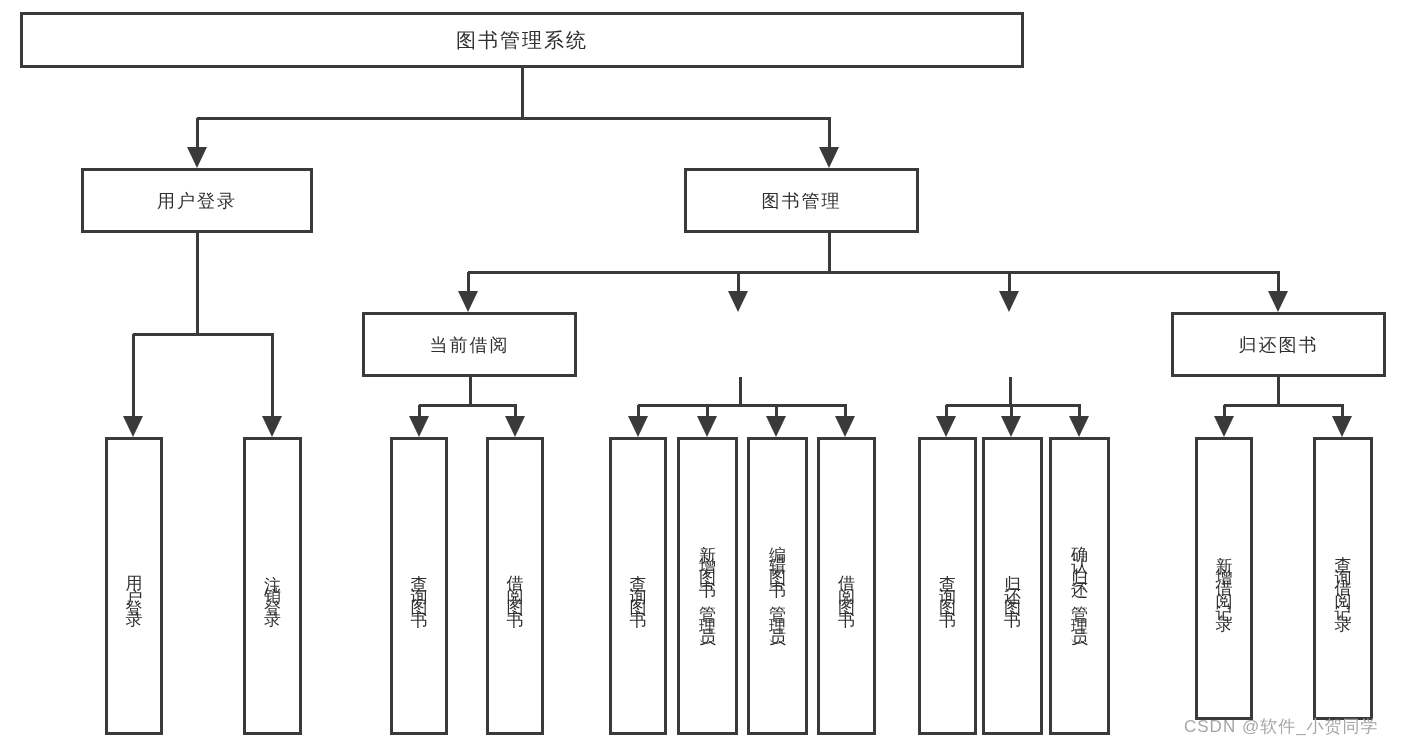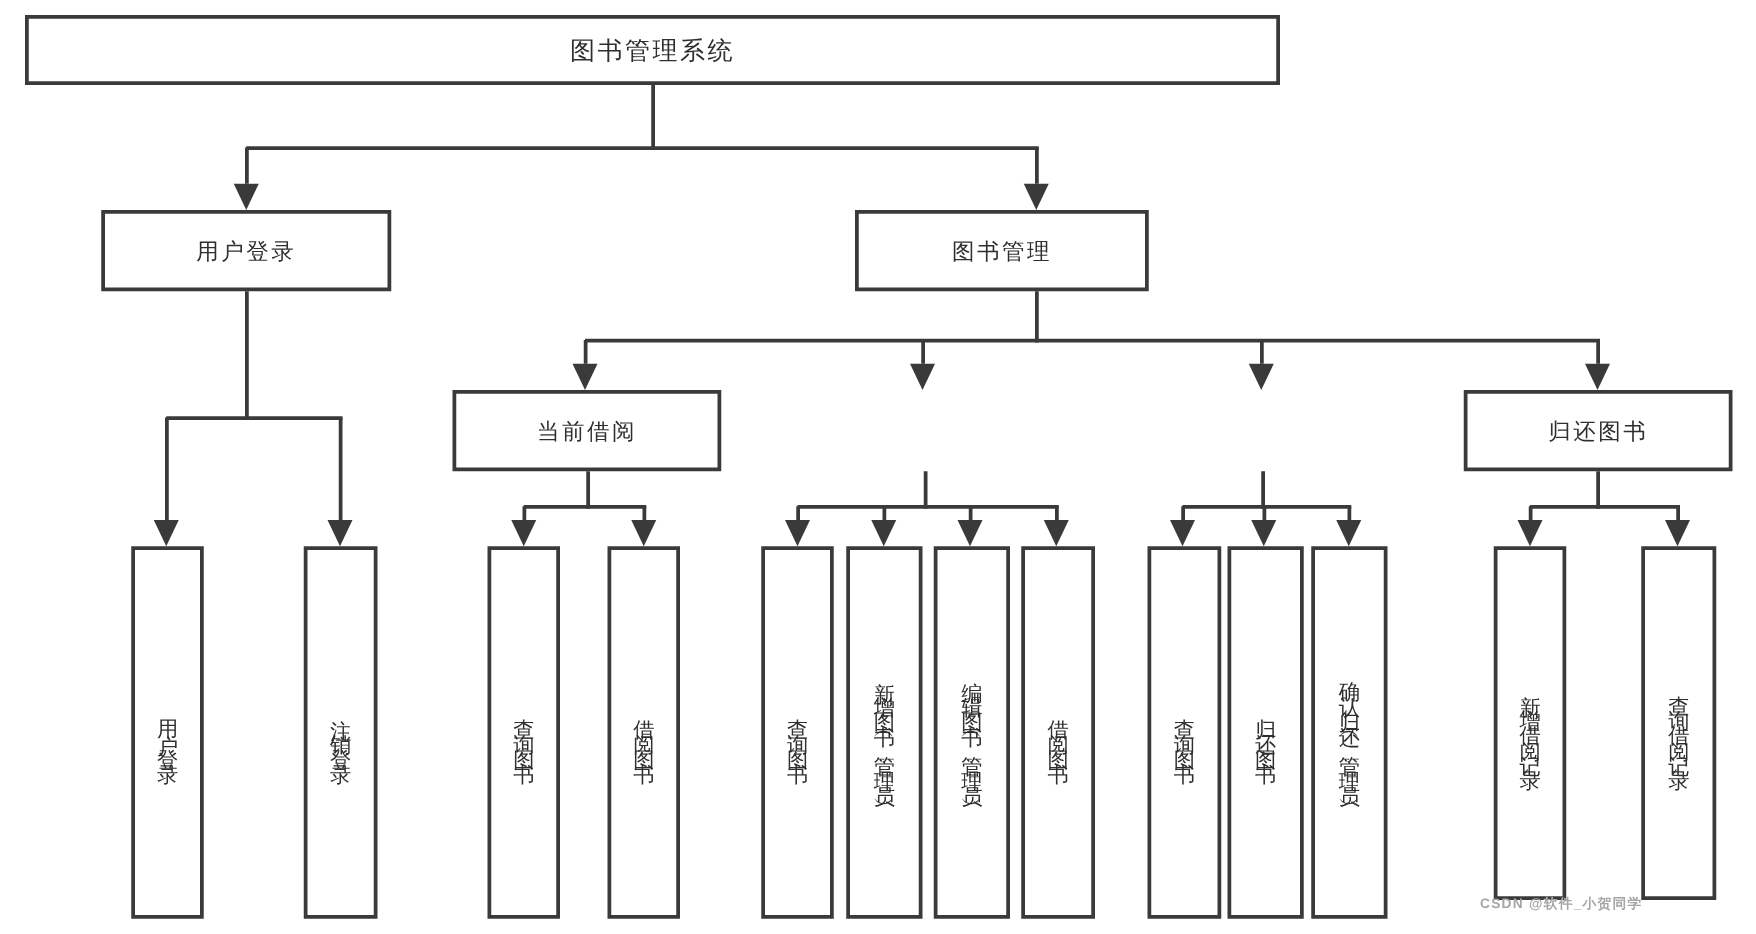--- a/index.html
+++ b/index.html
@@ -40,26 +40,25 @@
   .hline{position:absolute;height:3px;background:var(--line);}
   .arrow{
     position:absolute;width:0;height:0;
     border-left:10px solid transparent;
     border-right:10px solid transparent;
     border-top:21px solid var(--line);
   }
   #watermark{
     position:absolute;
     left:1184px;top:715px;
-    font-size:11px;
+    font-size:17px;
     color:var(--watermark);
     letter-spacing:1px;
     white-space:nowrap;
     z-index:5;
-    font-weight:bold;
   }
 </style>
 </head>
 <body>
 
 <div id="stage">
 
   <div class="node top" style="left:20px;top:12px;width:1004px;height:56px;">图书管理系统</div>
 
   <div class="node" style="left:81px;top:168px;width:232px;height:65px;">用户登录</div>

